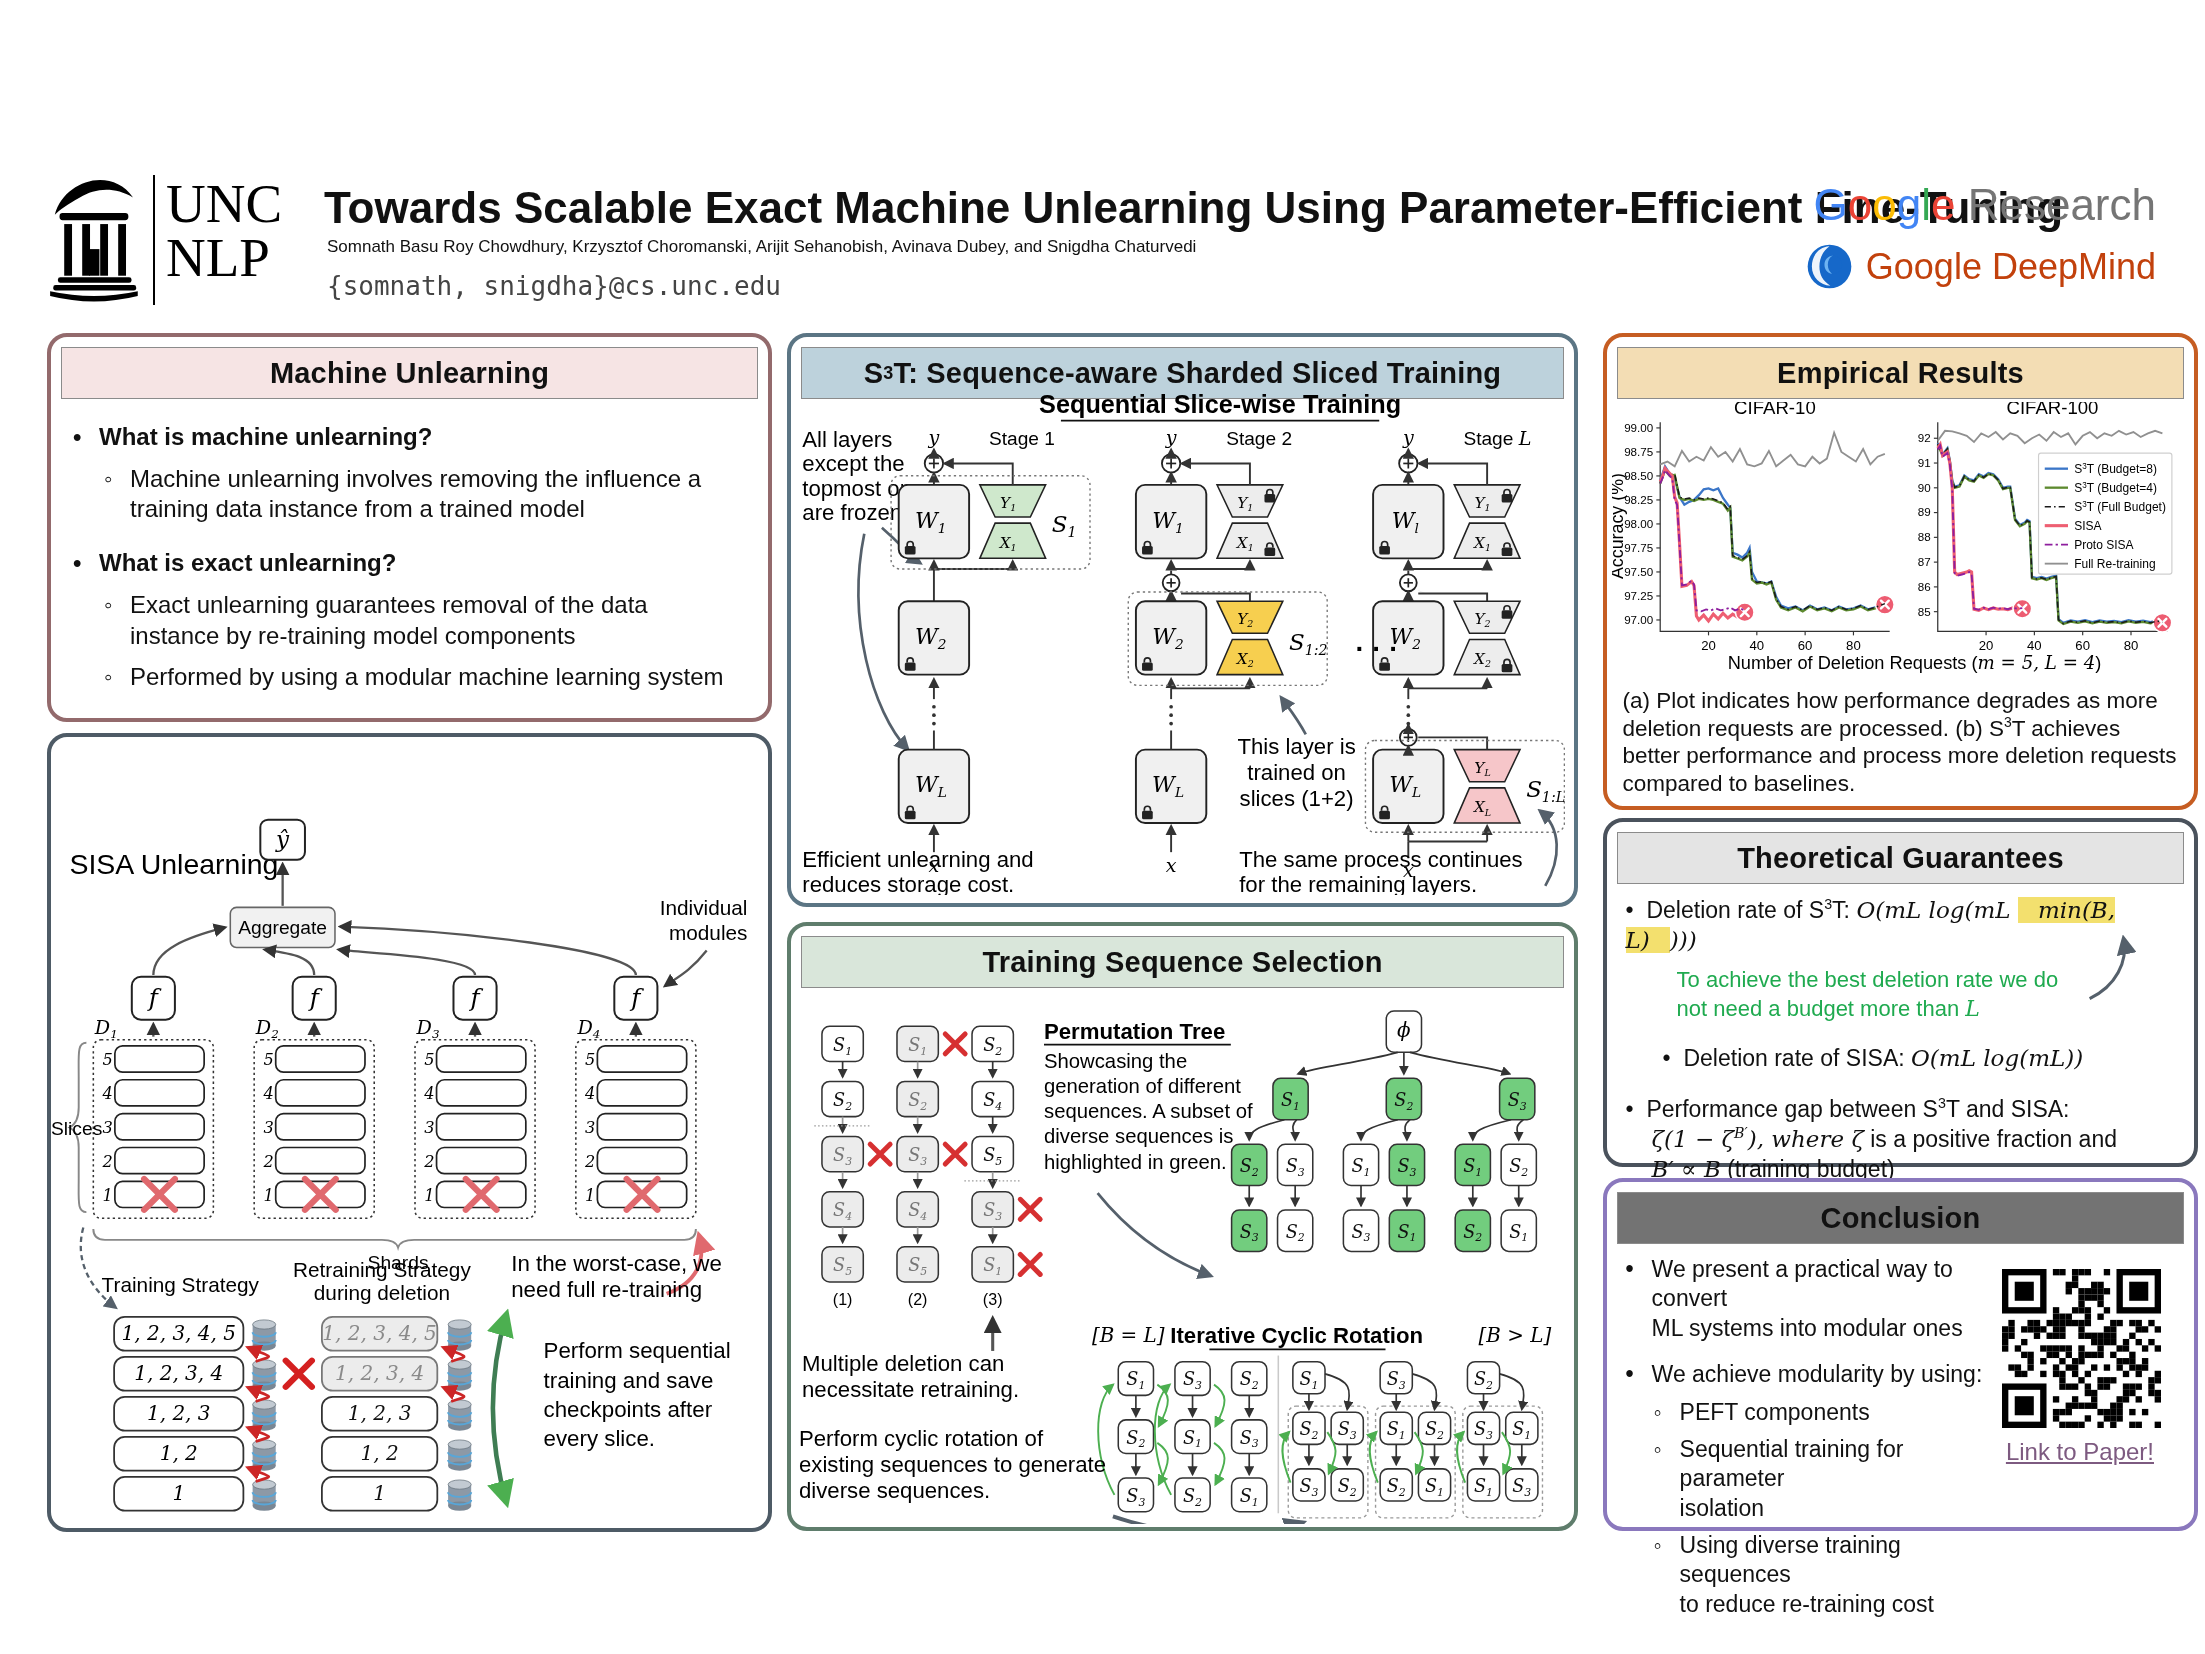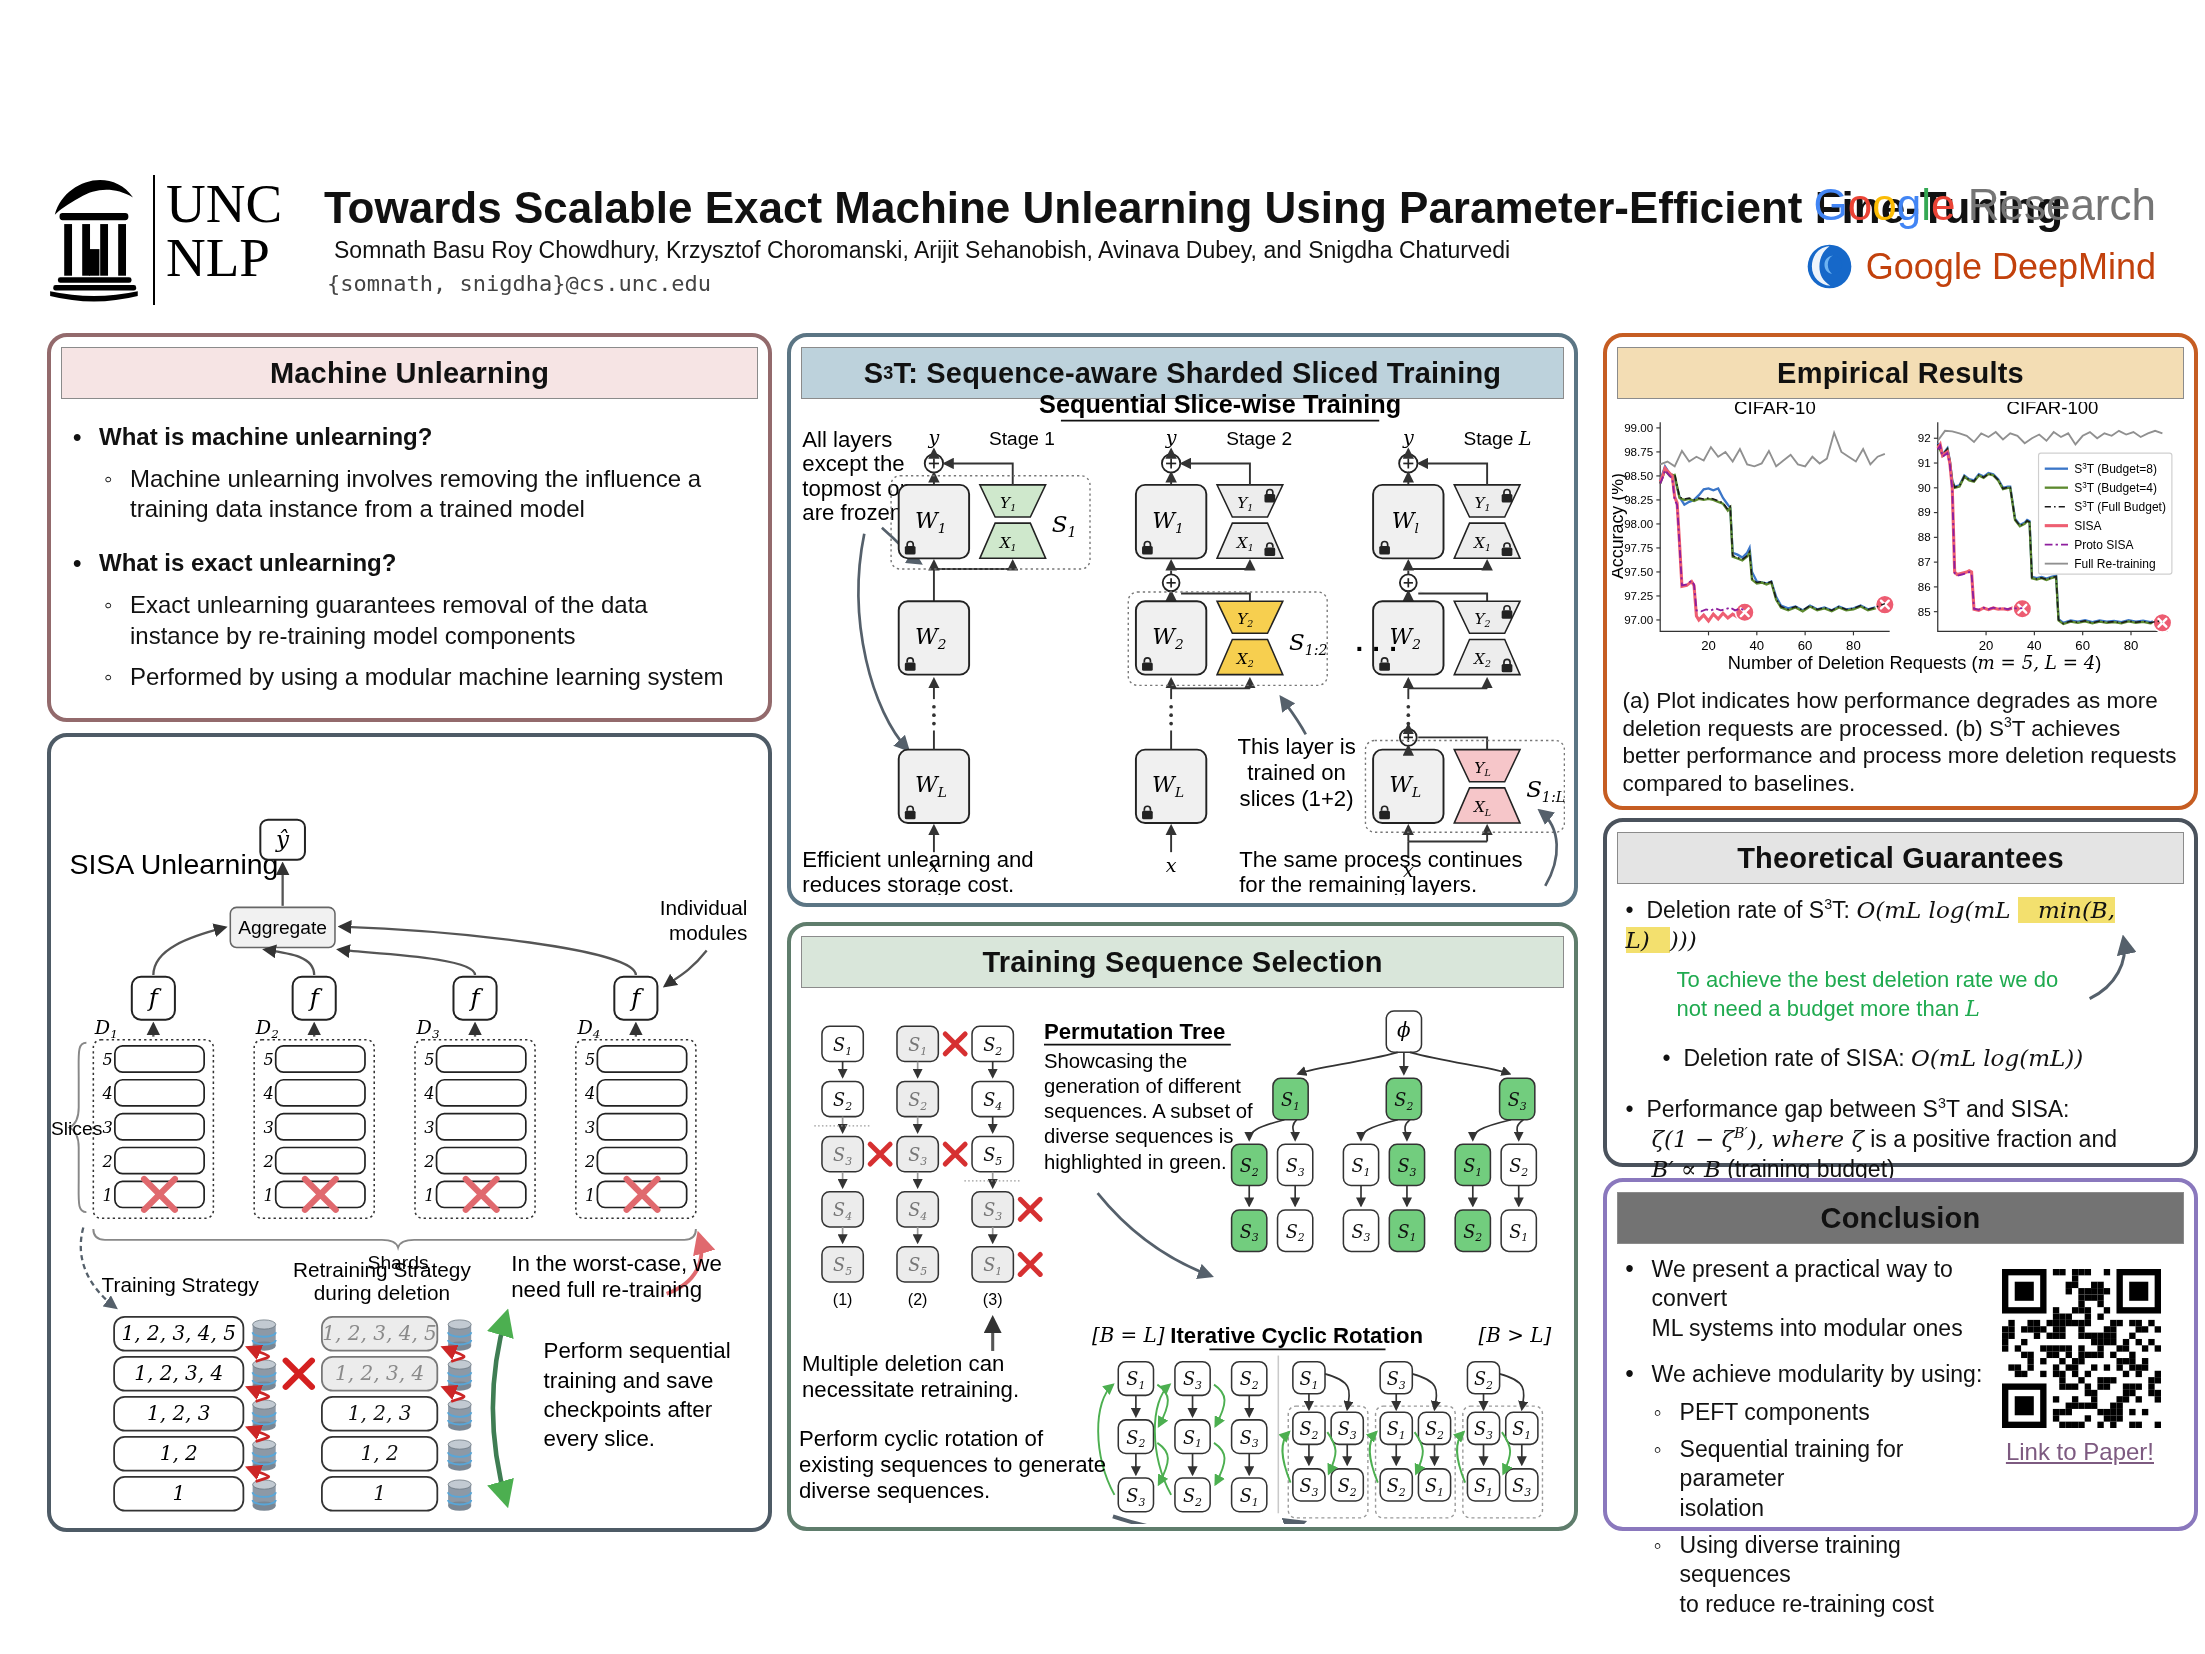--- a/index.html
+++ b/index.html
@@ -52,22 +52,22 @@
       <rect x="12" y="132" width="94" height="7" rx="3" fill="#000"></rect>
       <rect x="6" y="142" width="106" height="7" rx="3" fill="#000"></rect>
       <path d="M2,156 Q58,170 114,156 L114,150 Q58,162 2,150 Z" fill="#000"></path>
     </svg>
     <div style="position:absolute;left:105px;top:6.2px;width:2.3px;height:130px;background:#000;"></div>
     <div style="position:absolute;left:118px;top:8px;font-family:'Liberation Serif',serif;font-size:55px;line-height:.98;color:#000;">
       <div>UNC</div>
       <div>NLP</div>
     </div>
     <div style="position:absolute;left:276px;top:14px;font-size:44px;font-weight:700;white-space:nowrap;">Towards Scalable Exact Machine Unlearning Using Parameter-Efficient Fine-Tuning</div>
-    <div style="position:absolute;left:279px;top:68px;font-size:23px;margin-left:7px;">Somnath Basu Roy Chowdhury, Krzysztof Choromanski, Arijit Sehanobish, Avinava Dubey, and Snigdha Chaturvedi</div>
-    <div class="mono" style="position:absolute;left:279px;top:102px;font-size:22px;color:#444;">{somnath, snigdha}@cs.unc.edu</div>
+    <div style="position:absolute;left:279px;top:68px;font-size:17px;">Somnath Basu Roy Chowdhury, Krzysztof Choromanski, Arijit Sehanobish, Avinava Dubey, and Snigdha Chaturvedi</div>
+    <div class="mono" style="position:absolute;left:279px;top:102px;font-size:26px;color:#444;">{somnath, snigdha}@cs.unc.edu</div>
     <div id="g-research" style="position:absolute;right:0;top:11px;font-size:44px;font-weight:500;white-space:nowrap;"><span style="color: rgb(66, 133, 244);">G</span><span style="color: rgb(234, 67, 53);">o</span><span style="color: rgb(251, 188, 5);">o</span><span style="color: rgb(66, 133, 244);">g</span><span style="color: rgb(52, 168, 83);">l</span><span style="color: rgb(234, 67, 53);">e</span><span style="color: rgb(117, 117, 117); font-weight: 400;"> Research</span></div>
     <div style="position:absolute;right:0;top:74px;display:flex;align-items:center;gap:12.4px;">
       <svg width="47" height="47" viewBox="0 0 56 56">
         <circle cx="28" cy="28" r="26" fill="#1668c9"></circle>
         <path d="M28,4 C15,5 7,15 7,28 C7,41 17,50 29,51 C20,45 16,38 16,28 C16,17 21,9 28,4 Z" fill="#fff" opacity="0.93"></path>
         <circle cx="32" cy="26" r="11" fill="#1668c9"></circle>
         <path d="M32,15 C26,16 22,20 22,26 C22,32 26,36 31,37 C28,34 26,31 26,26 C26,21 28,17 32,15 Z" fill="#6db3f2"></path>
       </svg>
       <span style="font-size:36px;font-weight:500;color:#c2410c;">Google DeepMind</span>
     </div>

